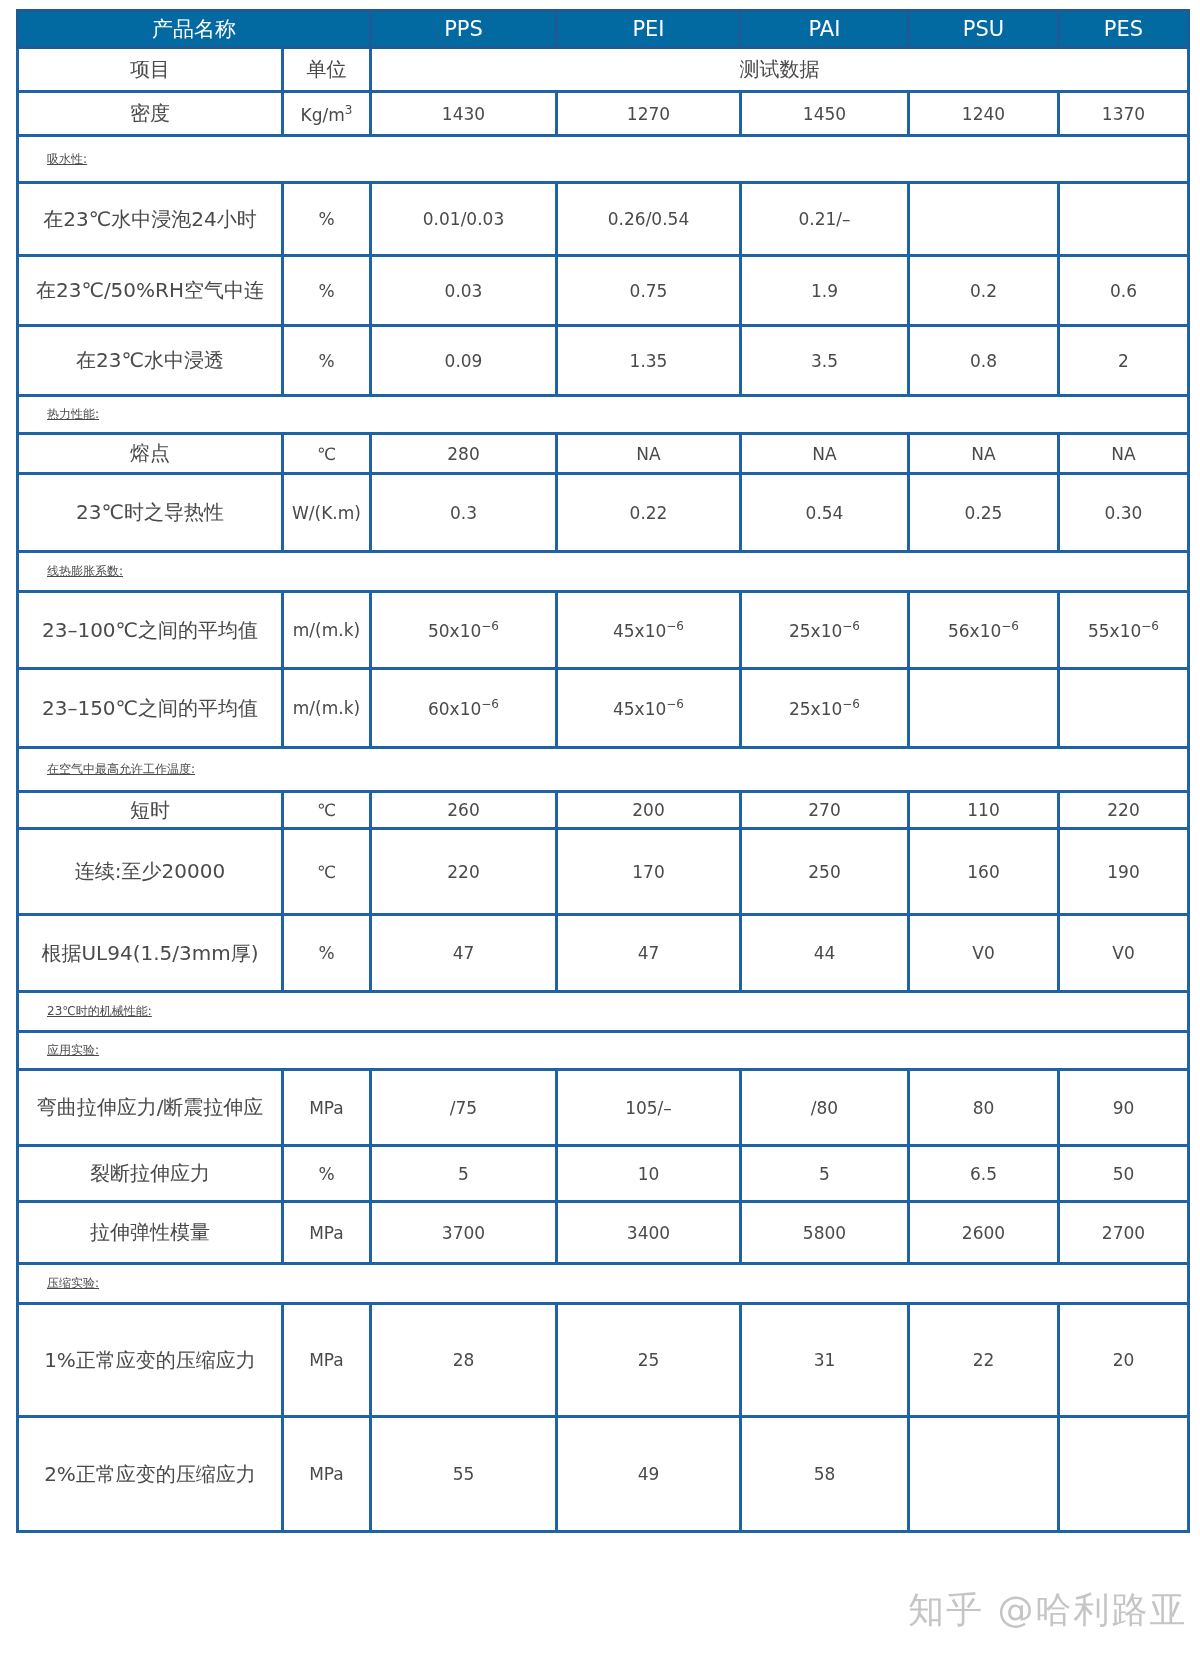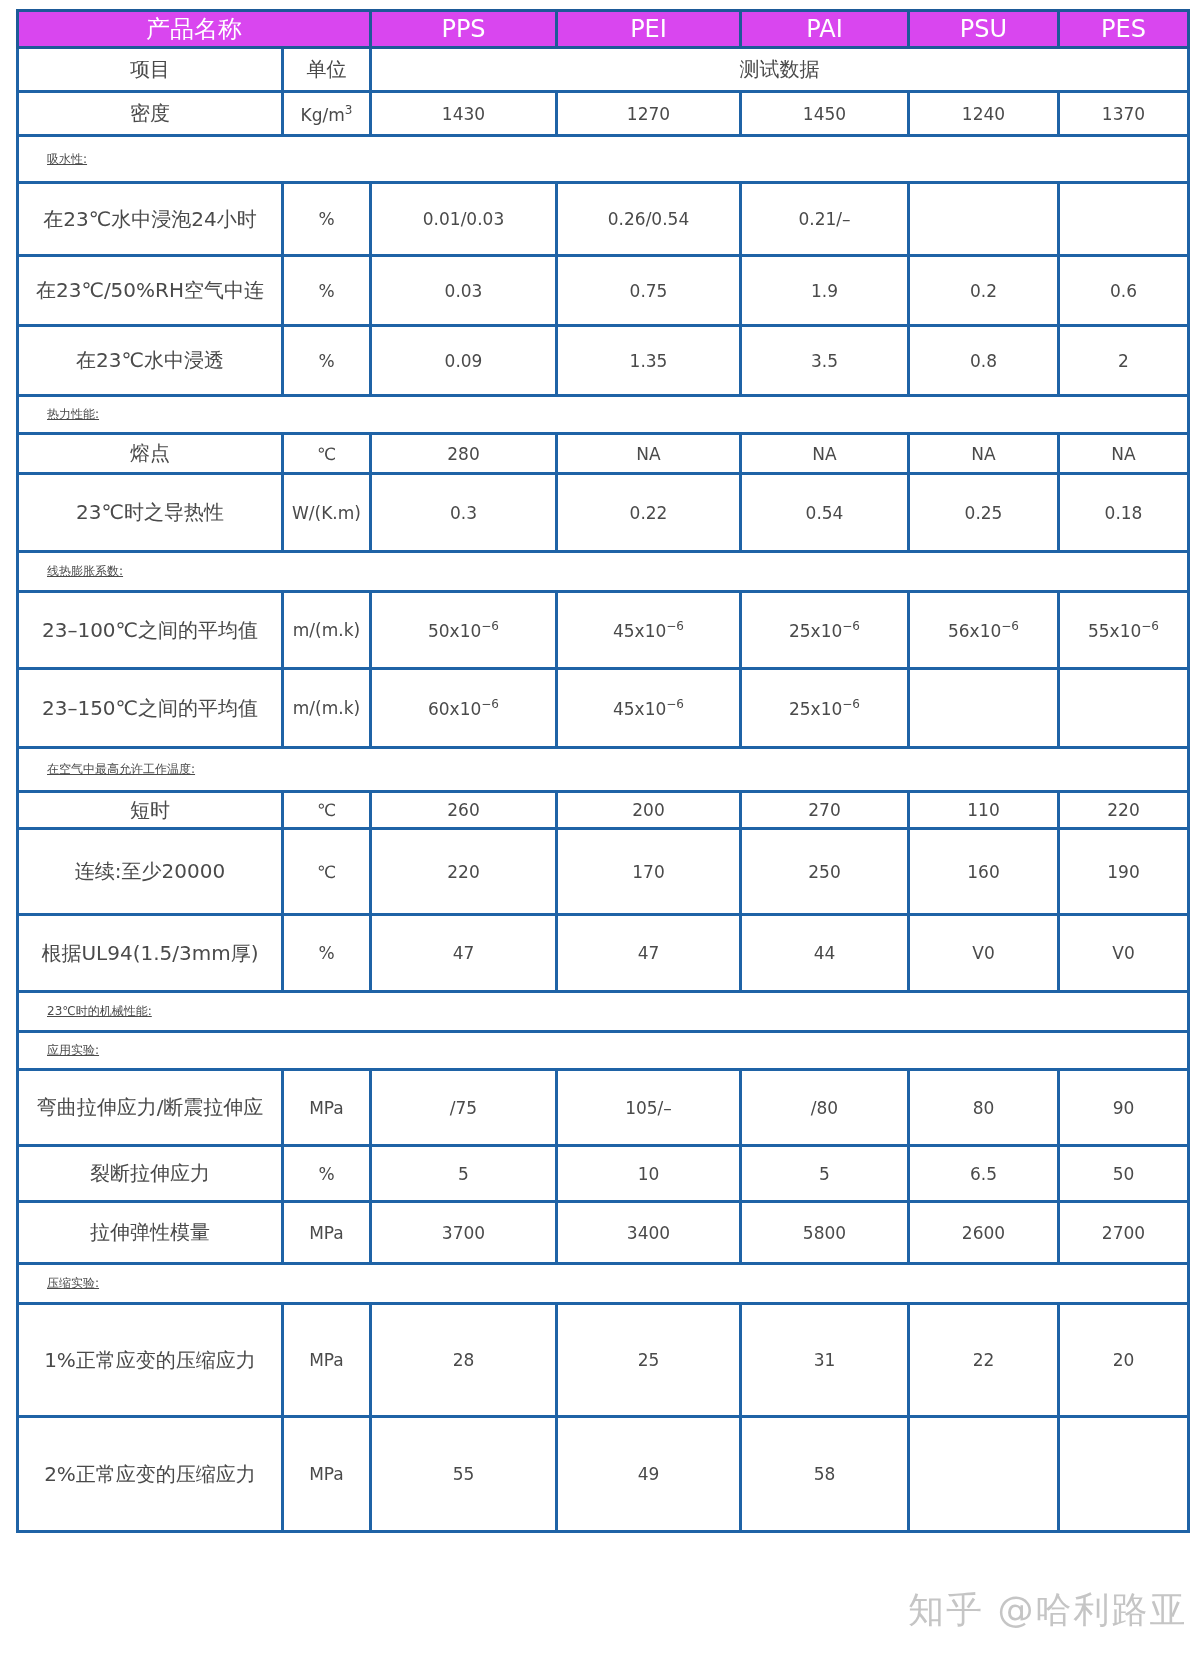--- a/index.html
+++ b/index.html
@@ -2,21 +2,21 @@
 <html><head>
 <meta charset="utf-8">
 <style>
   html, body { margin:0; padding:0; background:#ffffff; }
   body { width:1200px; height:1659px; position:relative; overflow:hidden;
          font-family:"DejaVu Sans","Liberation Sans",sans-serif; color:#555; }
   #tbl { position:absolute; left:16px; top:9px; width:1171px;
          border-collapse:collapse; table-layout:fixed; font-size:17px; }
   #tbl td { border:3px solid #1f63a6; text-align:center; vertical-align:middle;
             padding:0; color:#4a4a4a; }
-  #tbl tr.head td { background:#d946ef; color:#ffffff; font-size:24px; border-color:#1d5a98; }
+  #tbl tr.head td { background:#0369a1; color:#ffffff; font-size:21px; border-color:#1d5a98; }
   #tbl td.section { text-align:left; padding-left:28px; font-size:12px;text-decoration:underline; }
   #tbl td.item { font-size:20px; }
   sup { font-size:12px; }
   .watermark { position:absolute; left:908px; top:1586px; font-size:36px;
                color:rgba(150,150,150,0.55); letter-spacing:2px;
                text-shadow:1px 1px 0 rgba(255,255,255,0.8); white-space:nowrap; }
 </style>
 </head>
 <body>
 
@@ -97,21 +97,21 @@
       <td>NA</td>
       <td>NA</td>
     </tr>
     <tr style="height:78px">
       <td class="item">23℃时之导热性</td>
       <td>W/(K.m)</td>
       <td>0.3</td>
       <td>0.22</td>
       <td>0.54</td>
       <td>0.25</td>
-      <td>0.18</td>
+      <td>0.30</td>
     </tr>
 
     <tr style="height:40px">
       <td colspan="7" class="section">线热膨胀系数:</td>
     </tr>
     <tr style="height:77px">
       <td class="item">23–100℃之间的平均值</td>
       <td>m/(m.k)</td>
       <td><span>50x10</span><sup>−6</sup></td>
       <td><span>45x10</span><sup>−6</sup></td>

